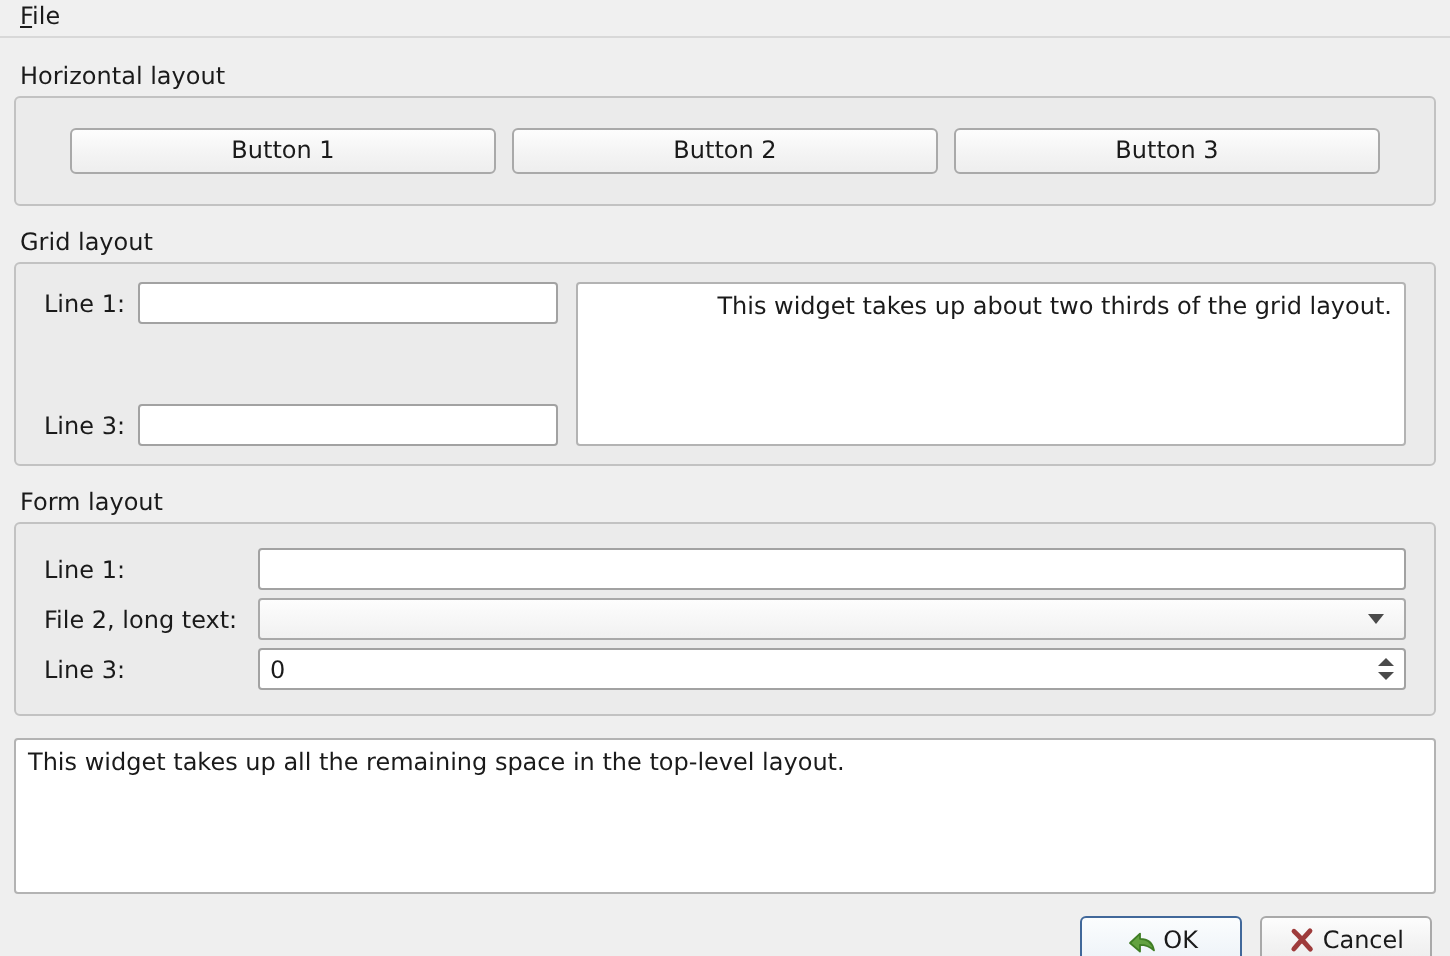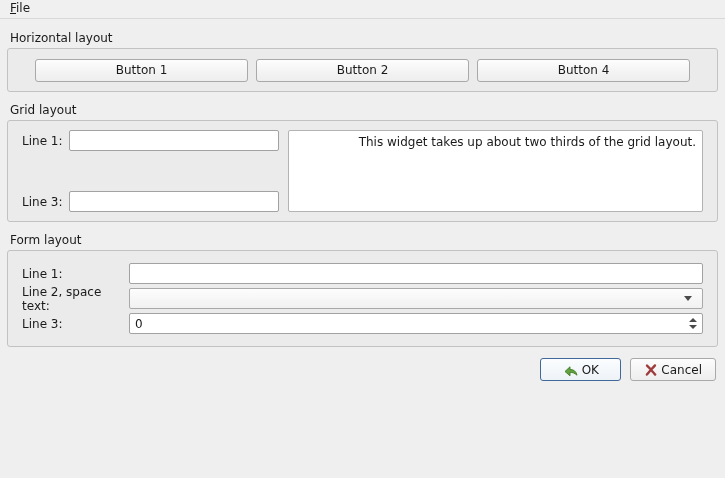--- a/index.html
+++ b/index.html
@@ -38,21 +38,21 @@
   .group-title.first { margin-top: 12px; }
 
   .groupbox {
     border: 1px solid #c2c2c2;
     border-radius: 3px;
     background: #ebebeb;
   }
 
   
   .gb-horizontal {
-    height: 44px;
+    height: 55px;
     display: flex;
     align-items: center;
     gap: 8px;
     padding: 0 27px;
   }
   .qt-button {
     flex: 1;
     height: 23px;
     border: 1px solid #a9a9a9;
     border-radius: 3px;
@@ -228,21 +228,21 @@
   <div class="menubar">
     <span class="menubar-item">File</span>
   </div>
 
   <div class="content">
 
     <div class="group-title first">Horizontal layout</div>
     <div class="groupbox gb-horizontal">
       <button class="qt-button">Button 1</button>
       <button class="qt-button">Button 2</button>
-      <button class="qt-button">Button 4</button>
+      <button class="qt-button">Button 3</button>
     </div>
 
     <div class="group-title">Grid layout</div>
     <div class="groupbox gb-grid">
       <div class="grid-left">
         <div class="grid-row">
           <span class="lbl">Line 1:</span>
           <input class="qt-lineedit" type="text" value="" style="">
         </div>
         <div class="grid-row">
@@ -253,37 +253,38 @@
       <div class="qt-textedit">This widget takes up about two thirds of the grid layout.</div>
     </div>
 
     <div class="group-title">Form layout</div>
     <div class="groupbox gb-form">
       <div class="form-row">
         <span class="lbl">Line 1:</span>
         <input class="qt-lineedit" type="text" value="" style="">
       </div>
       <div class="form-row">
-        <span class="lbl">Line 2, space text:</span>
+        <span class="lbl">File 2, long text:</span>
         <div class="qt-combo">
           <span class="combo-arrow"></span>
         </div>
       </div>
       <div class="form-row">
         <span class="lbl">Line 3:</span>
         <div class="qt-spin">
           <input type="text" value="0" style="">
           <div class="spin-btns">
             <span class="spin-up"></span>
             <span class="spin-down"></span>
           </div>
         </div>
       </div>
     </div>
 
+    <div class="bottom-text">This widget takes up all the remaining space in the top-level layout.</div>
 
     <div class="btn-row">
       <button class="dlg-button default">
         <span class="dlg-icon">
           <svg width="16" height="16" viewBox="0 0 16 16">
             <path d="M2 9.5 L7 4.8 L7 7.4 C10.5 7.4 13.3 9.3 14 13.2 C11.6 10.9 9.5 10.4 7 10.4 L7 13.8 Z" fill="#63a240" stroke="#3f7d24" stroke-width="0.9" stroke-linejoin="round"></path>
           </svg>
         </span>
         <span>OK</span>
       </button>

